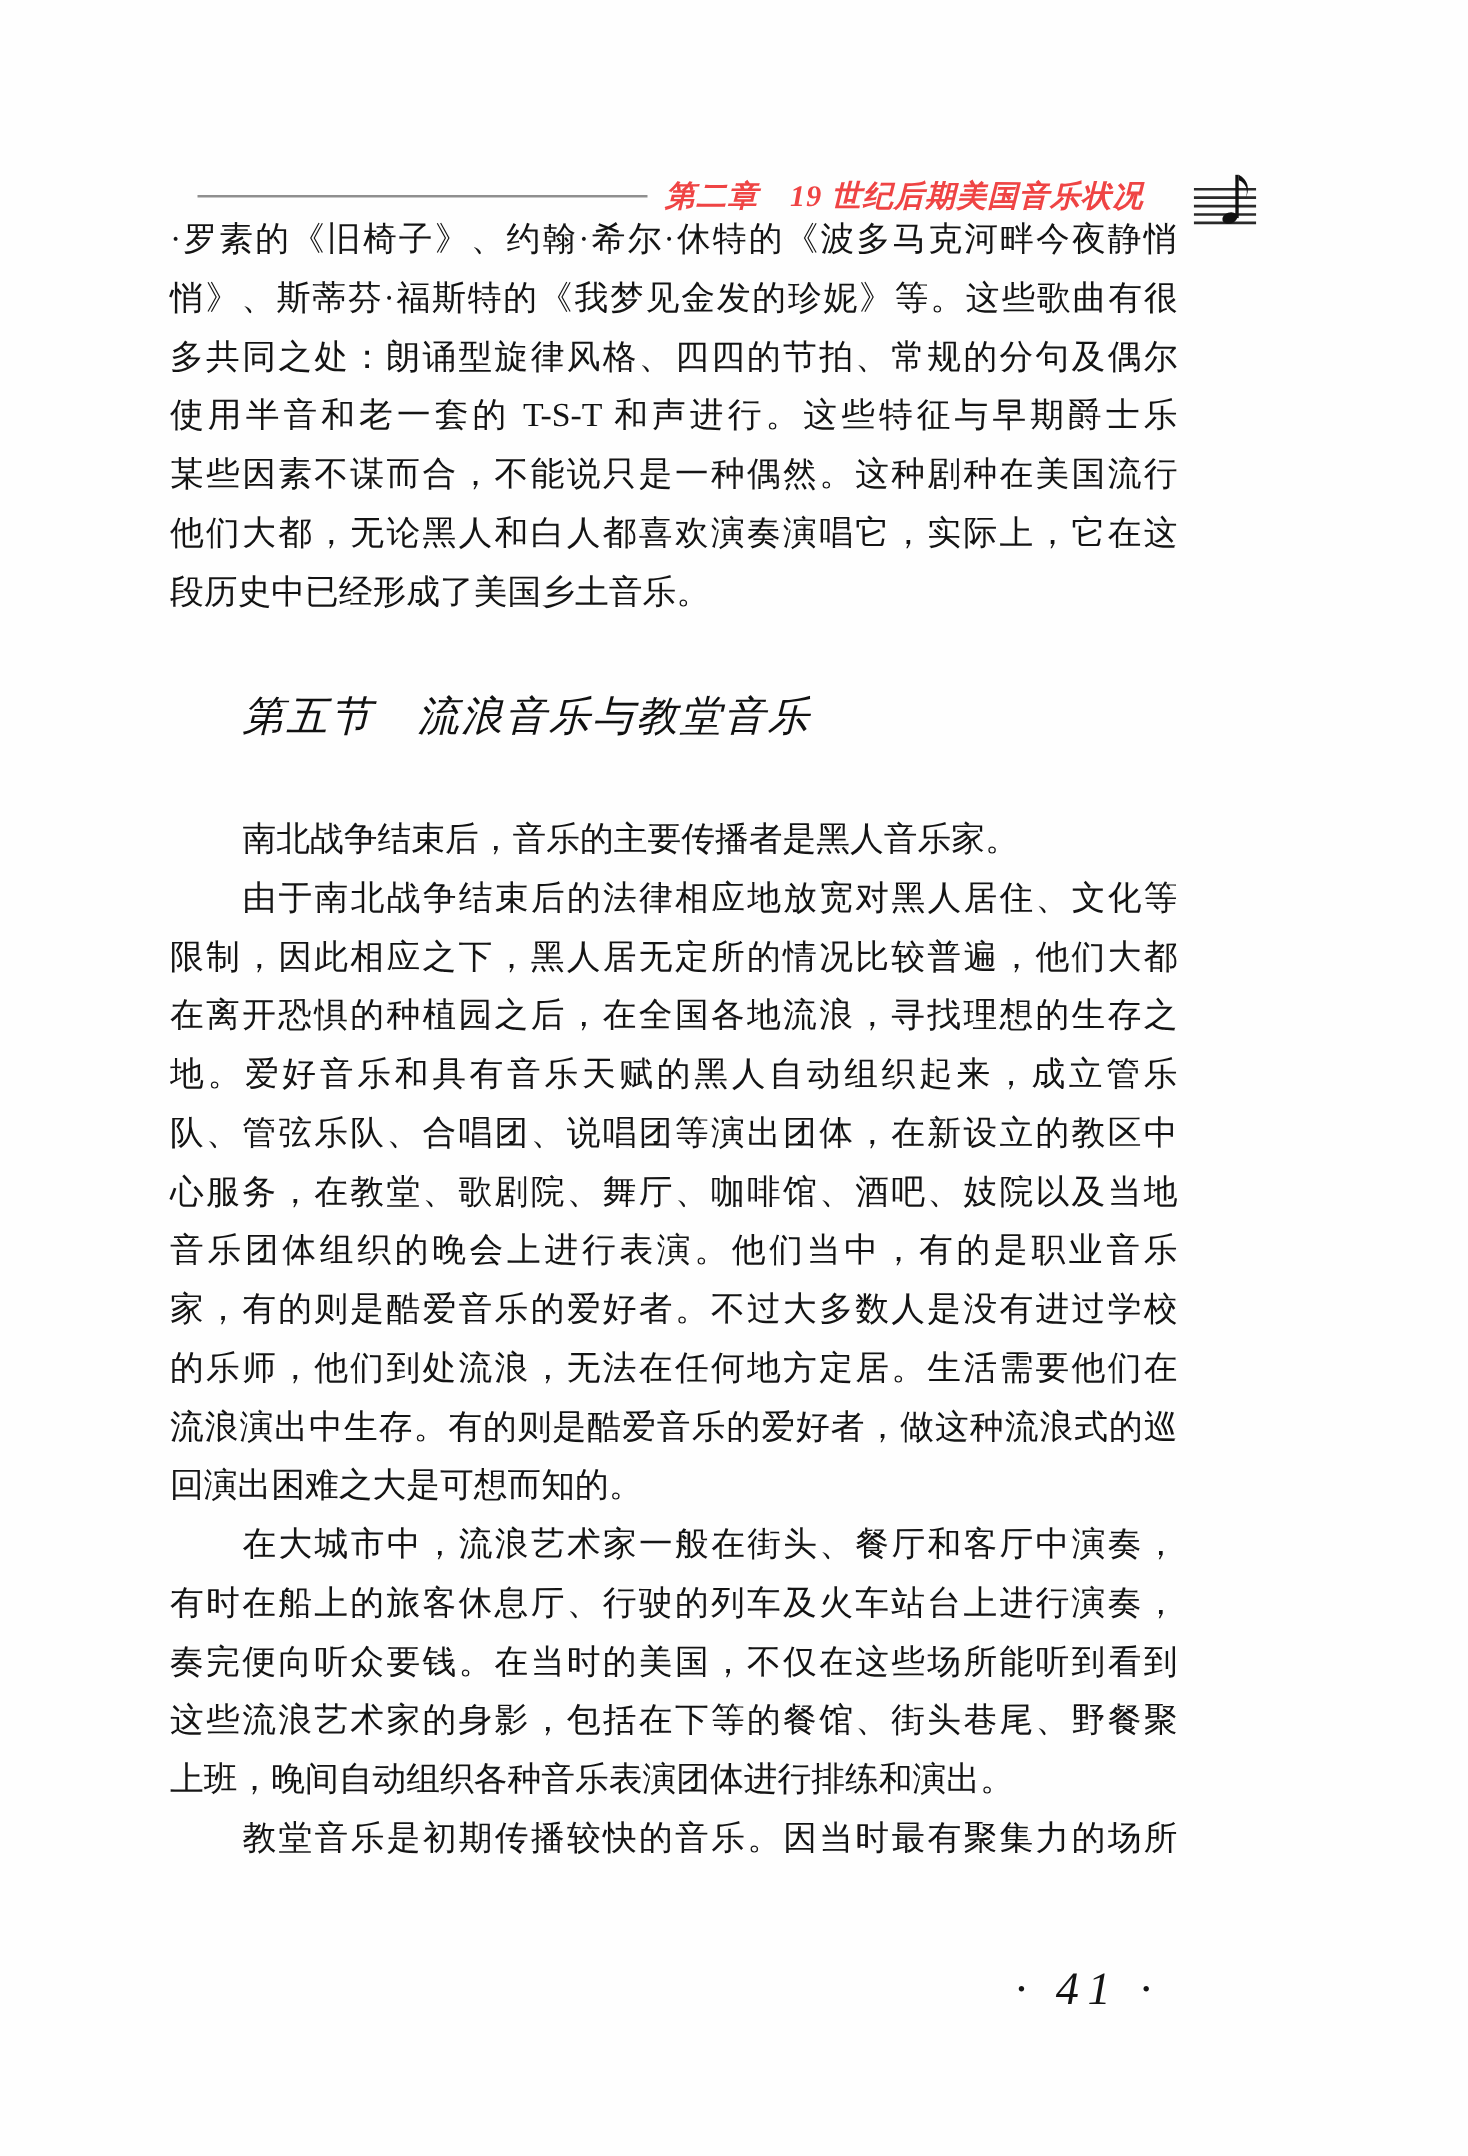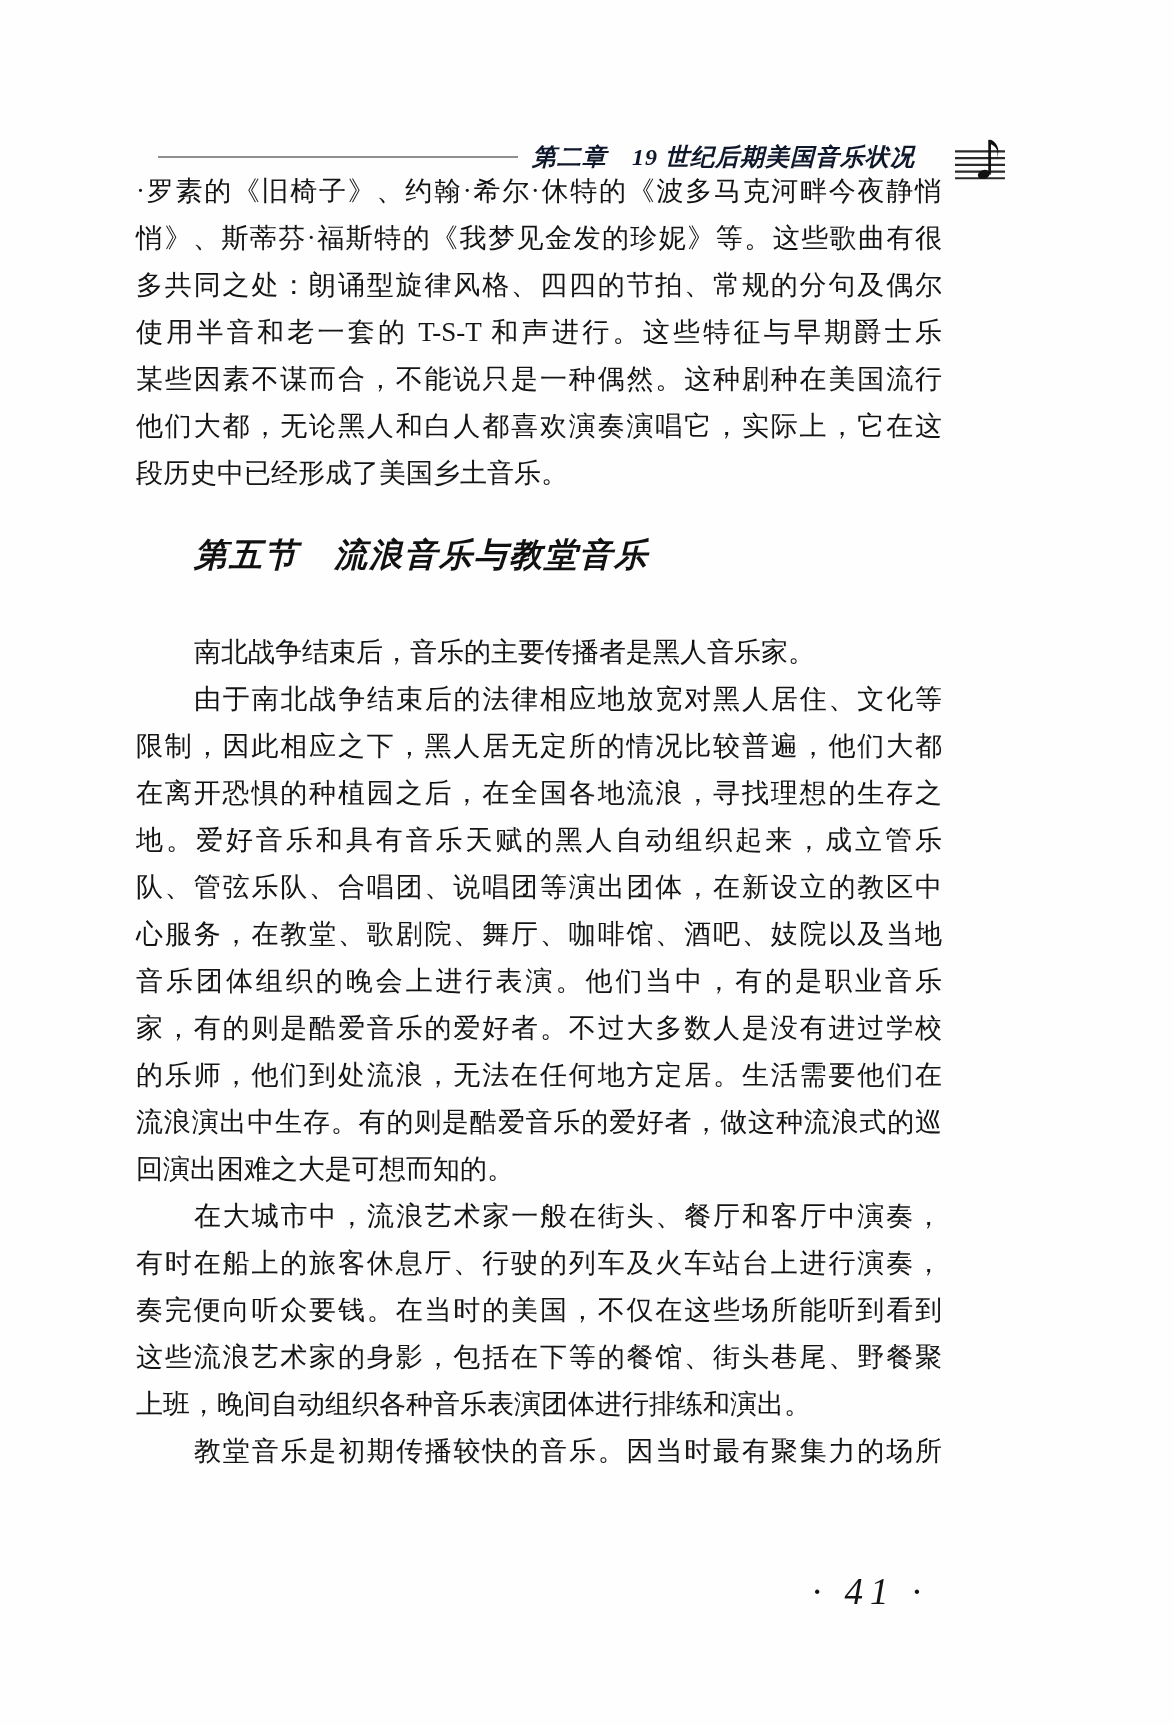--- a/index.html
+++ b/index.html
@@ -15,41 +15,41 @@
 
   
   .header{
     position:absolute;left:158px;top:122px;width:850px;height:70px;
     display:flex;align-items:center;
   }
   .header-rule{width:360px;height:2px;background:#8f8f8f;flex:none;}
   .header-title{
     margin-left:14px;
     font-size:24px;font-weight:bold;font-style:italic;
-    letter-spacing:1px;white-space:nowrap;color:#0f172a;
+    letter-spacing:1px;white-space:nowrap;color:#ef4444;
   }
   .header-icon{margin-left:40px;flex:none;position:relative;top:6px;}
 
   
   .content{
     position:absolute;left:136px;top:168px;width:806px;
     font-size:27px;line-height:47px;color:#141414;
   }
   .para{margin:0;}
   .line{
     text-align:justify;
     text-align-last:justify;
   }
   .line.end{text-align-last:left;}
   .line.indent{text-indent:58px;}
 
   .section-heading{
-    font-size:33px;font-weight:bold;font-style:italic;
+    font-size:33px;font-weight:normal;font-style:italic;
     letter-spacing:2px;line-height:44px;
-    margin:36px 0 52px 58px;
+    margin:55px 0 52px 58px;
     color:#111;white-space:nowrap;
   }
 
   
   .page-number{
     position:absolute;left:812px;top:1570px;
     font-size:37px;font-style:italic;letter-spacing:7px;
     color:#141414;white-space:nowrap;
   }
 </style>

